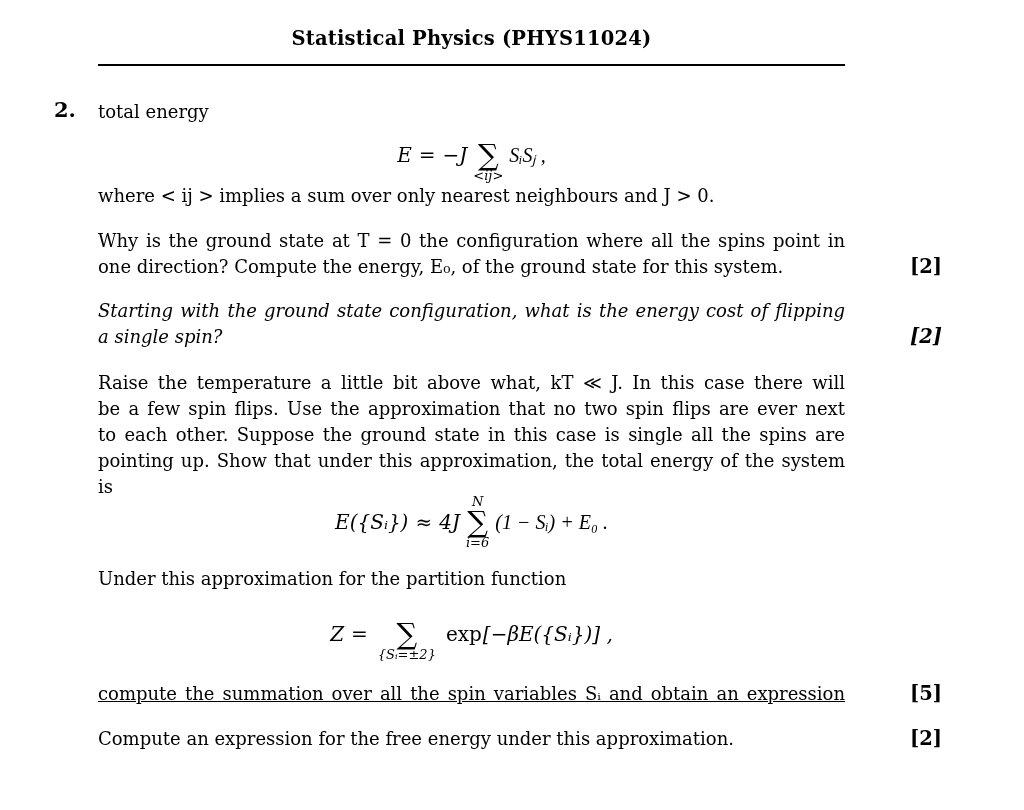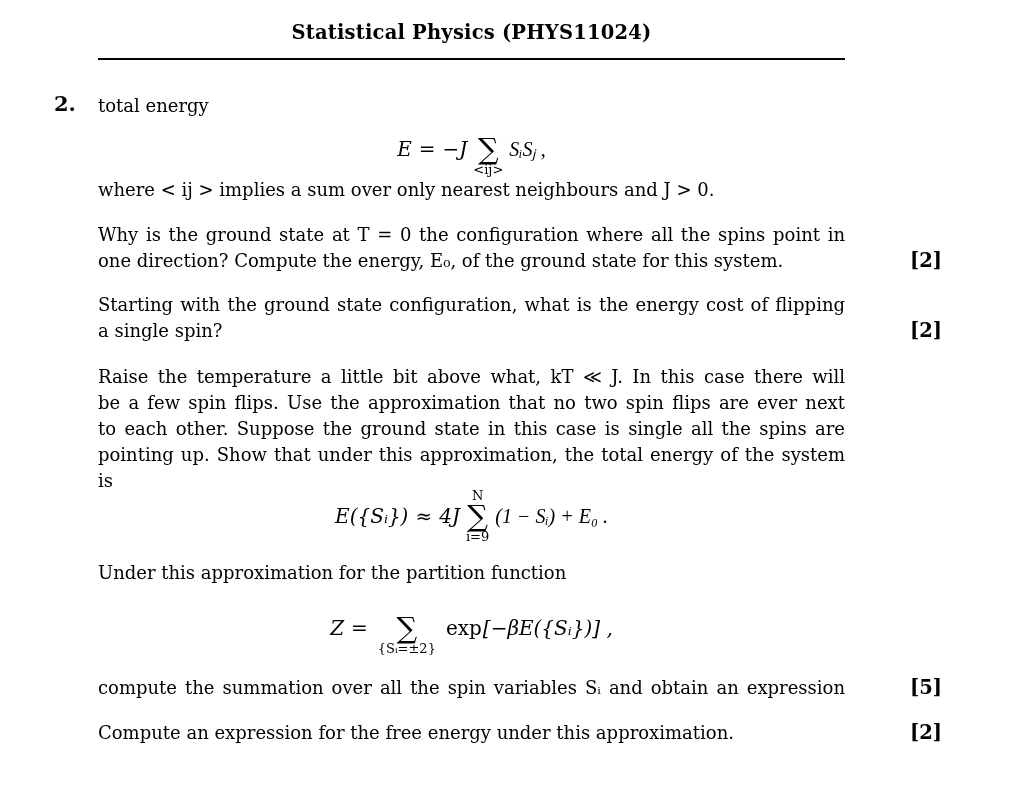--- a/index.html
+++ b/index.html
@@ -15,21 +15,21 @@
     color: #000000;
     font-family: "DejaVu Serif", "Liberation Serif", serif;
     font-size: 18px;
     overflow: hidden;
   }
   .col {
     margin-left: 98px;
     width: 747px;
   }
   
-  .header { padding-top: 20px; }
+  .header { padding-top: 26px; }
   .title {
     text-align: center;
     font-weight: bold;
     font-size: 19.5px;
     line-height: 26px;
     letter-spacing: 0.2px;
   }
   .rule {
     margin-top: 12px;
     height: 2px;
@@ -81,39 +81,40 @@
     display: inline-flex;
     flex-direction: column;
     align-items: center;
     margin: 0 3px;
   }
   .sum .lim {
     display: block;
     height: 15px;
     font-size: 13px;
     line-height: 15px;
+    font-style: italic;
     font-family: "DejaVu Serif", "DejaVu Sans", serif;
     white-space: nowrap;
   }
   .sum .sigma {
     font-style: normal;
     font-size: 29px;
     line-height: 26px;
     font-family: "DejaVu Serif", "DejaVu Sans", serif;
   }
   
   .eq-total   { margin-top: 2px; }
   .p-where    { margin-top: 0; }
   .p-ground   { margin-top: 19px; }
-  .p-flip     { margin-top: 18px; }
+  .p-flip     { margin-top: 18px; font-style: italic; }
   .p-raise    { margin-top: 20px; }
   .eq-approx  { margin-top: -6px; }
   .p-partin   { margin-top: 16px; }
   .eq-part    { margin-top: 14px; }
-  .p-summ     { margin-top: 19px; }
+  .p-summ     { margin-top: 19px; text-decoration: underline; }
   .p-free     { margin-top: 19px; }
 </style>
 </head>
 <body>
 
 <div class="page">
   <div class="col">
 
     <div class="header">
       <div class="title">Statistical Physics (PHYS11024)</div>
@@ -163,21 +164,21 @@
         <div class="line last">is</div>
       </div>
 
       <div class="eq eq-approx">
         <span class="mvar">E({Sᵢ})</span>
         <span class="rel">≈</span>
         <span class="mvar pre">4J</span>
         <span class="sum">
           <span class="lim">N</span>
           <span class="sigma">∑</span>
-          <span class="lim">i=9</span>
+          <span class="lim">i=6</span>
         </span>
         <span class="mvar rhs">(1 − Sᵢ) + E₀ .</span>
       </div>
 
       <div class="para p-partin">
         <div class="line last">Under this approximation for the partition function</div>
       </div>
 
       <div class="eq eq-part">
         <span class="mvar">Z</span>

